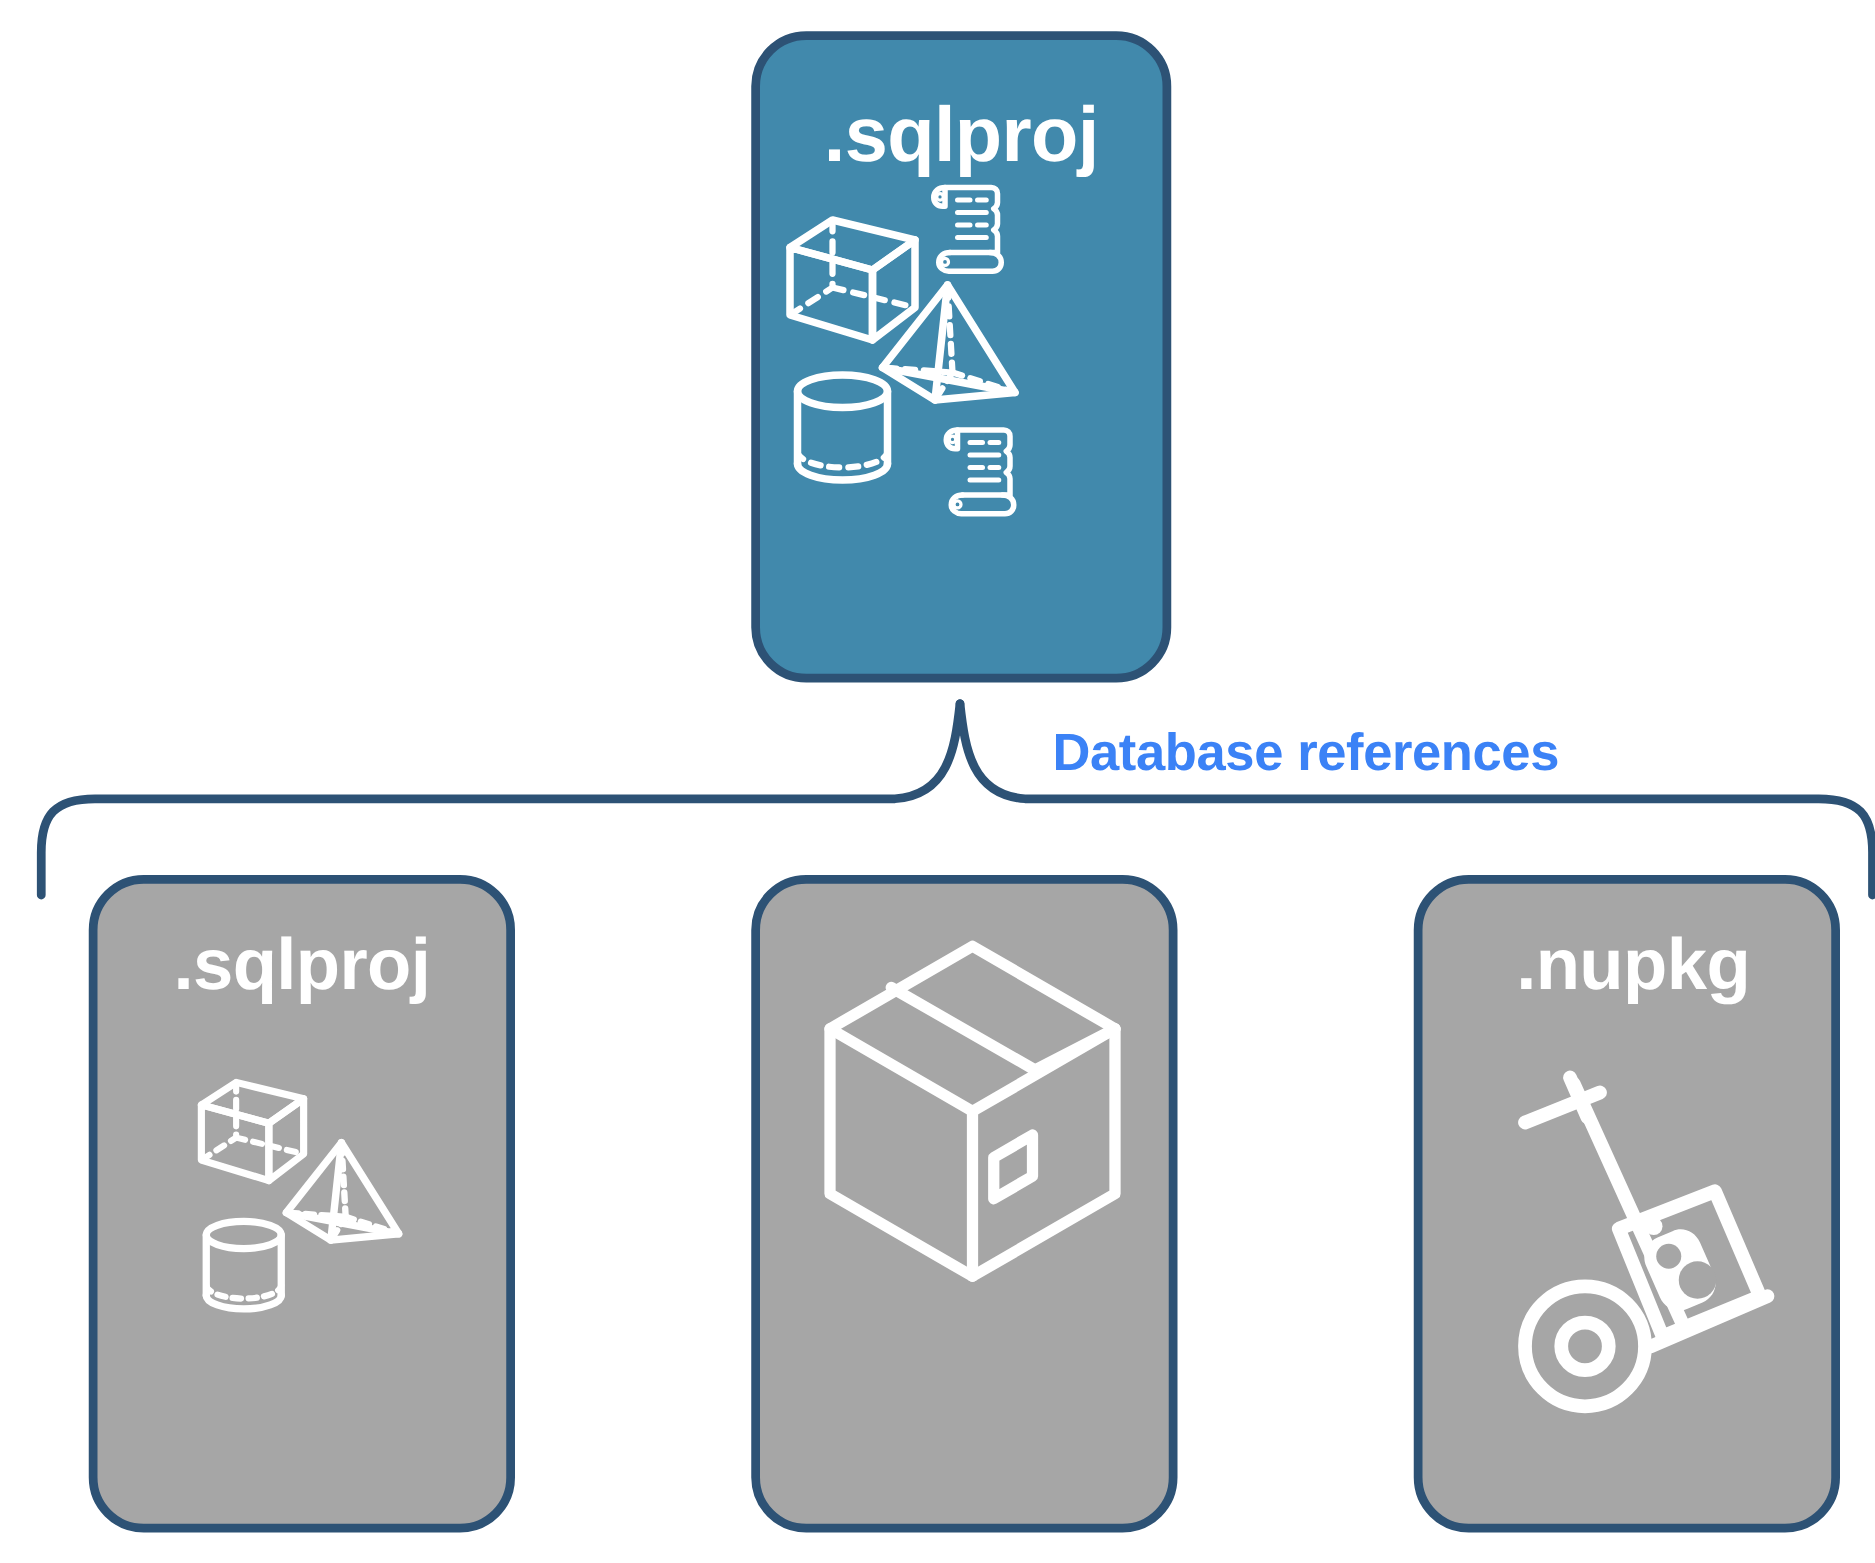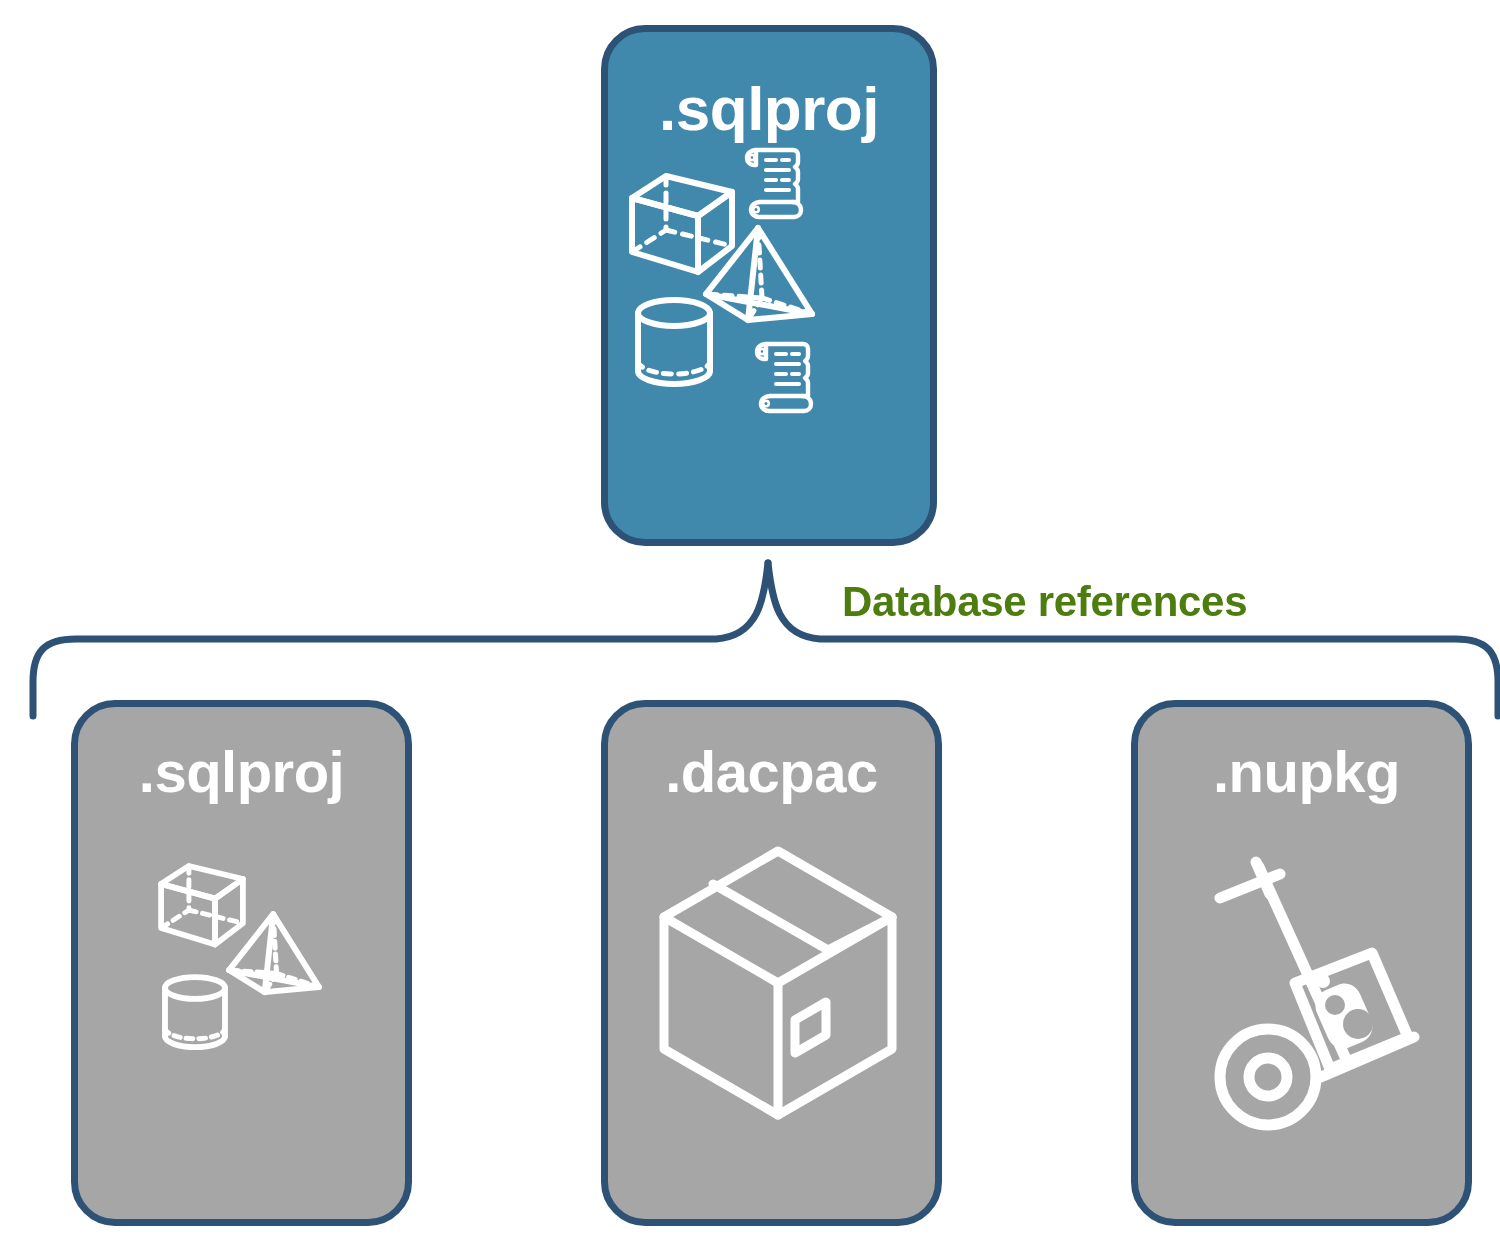--- a/index.html
+++ b/index.html
@@ -79,21 +79,21 @@
     height: 1250px;
     pointer-events: none;
   }
 
   .brace-label {
     position: absolute;
     left: 818px;
     top: 578px;
     font-size: 42px;
     font-weight: bold;
-    color: #4d7c0f;
+    color: #3b82f6;
     letter-spacing: -0.3px;
     white-space: nowrap;
     background: #ffffff;
     padding: 0 8px;
   }
 </style>
 </head>
 <body>
 
 <div id="diagram-root">
@@ -191,21 +191,20 @@
         <ellipse cx="42" cy="18" rx="36" ry="13"></ellipse>
         <path d="M6 18 L6 76"></path>
         <path d="M78 18 L78 76"></path>
         <path d="M6 76 C6 83 22 89 42 89 C62 89 78 83 78 76"></path>
         <path d="M6 66 C6 73 22 79 42 79 C62 79 78 73 78 66" stroke-dasharray="8 7" stroke-width="6"></path>
       </svg>
     </div>
   </div>
 
   <div class="card card-ref card-ref-1">
-    <div class="card-title">.dacpac</div>
     <div class="icon-area">
       <svg style="left:50px; top:44px;" width="240" height="276" viewBox="0 0 240 276" fill="none" stroke="#ffffff" stroke-width="9" stroke-linejoin="round" stroke-linecap="round">
         <path d="M120 6 L234 72 L234 204 L120 270 L6 204 L6 72 Z"></path>
         <path d="M6 72 L120 138 L234 72"></path>
         <path d="M120 138 L120 270"></path>
         <path d="M55 39 L170 105 L234 72"></path>
         <path d="M137 175 L168 157 L168 190 L137 208 Z"></path>
       </svg>
     </div>
   </div>

